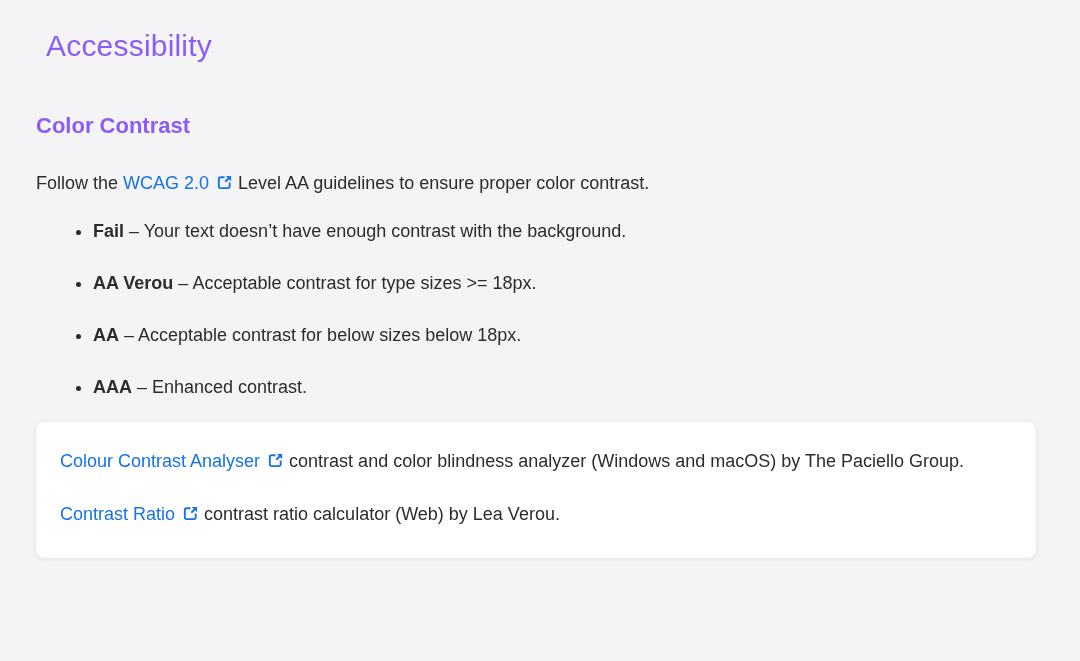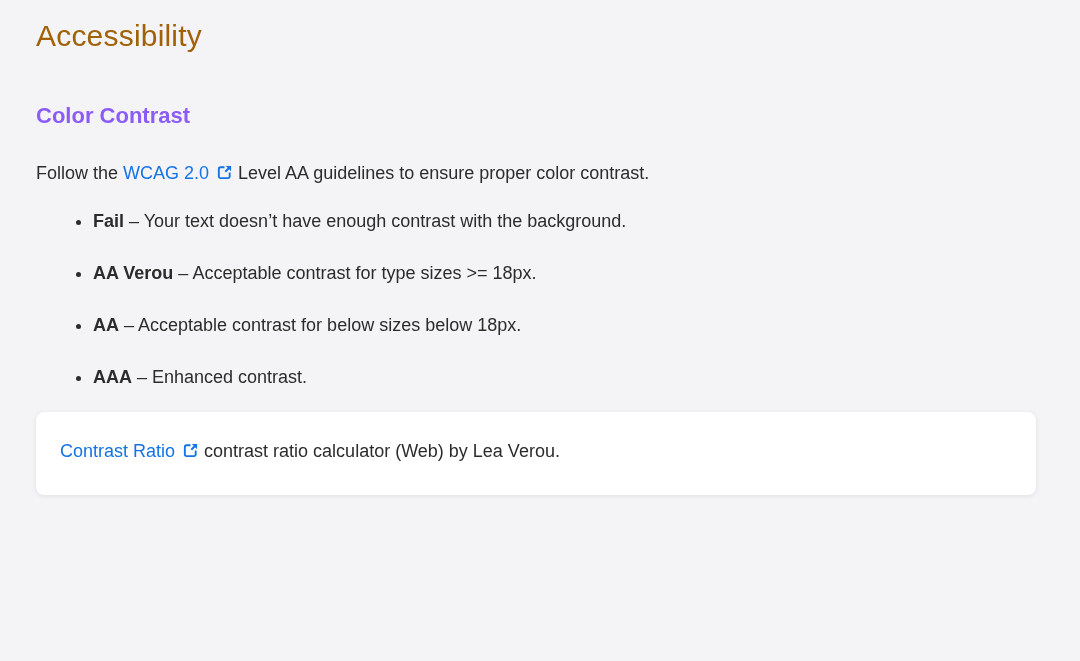--- a/index.html
+++ b/index.html
@@ -11,26 +11,26 @@
     font-family: "Liberation Sans", sans-serif;
     color: #2c2c2c;
     overflow: hidden;
   }
   .page {
     width: 1080px;
     height: 661px;
     padding: 0 44px 0 36px;
   }
   .page-title {
-    margin: 0;
+    margin: 10px;
     padding-top: 18px;
     font-size: 30px;
     line-height: 36px;
     font-weight: 400;
-    color: #a16207;
+    color: #8b5cf6;
     letter-spacing: 0.2px;
   }
   .section-heading {
     margin: 48px 0 0 0;
     font-size: 22px;
     line-height: 28px;
     font-weight: 700;
     color: #8b5cf6;
   }
   .intro {
@@ -99,19 +99,23 @@
 
 
   <ul class="values-list">
     <li><span class="term">Fail</span><span> – Your text doesn’t have enough contrast with the background.</span></li>
     <li><span class="term">AA Verou</span><span> – Acceptable contrast for type sizes &gt;= 18px.</span></li>
     <li><span class="term">AA</span><span> – Acceptable contrast for below sizes below 18px.</span></li>
     <li><span class="term">AAA</span><span> – Enhanced contrast.</span></li>
   </ul>
 
   <div class="tools-card">
+    <p><a class="link"><span>Colour Contrast Analyser</span><span class="ext-icon"><svg width="17" height="17" viewBox="0 0 18 18" aria-hidden="true">
+              <path d="M9 3.5 H4.8 A1.8 1.8 0 0 0 3 5.3 V13.2 A1.8 1.8 0 0 0 4.8 15 H12.7 A1.8 1.8 0 0 0 14.5 13.2 V9" fill="none" stroke="currentColor" stroke-width="2"></path>
+              <path d="M10.3 2 H16 V7.7 L13.9 5.6 L10.6 8.9 L9.1 7.4 L12.4 4.1 Z" fill="currentColor"></path>
+            </svg></span></a><span>contrast and color blindness analyzer (Windows and macOS) by The Paciello Group.</span></p>
     <p><a class="link"><span>Contrast Ratio</span><span class="ext-icon"><svg width="17" height="17" viewBox="0 0 18 18" aria-hidden="true">
               <path d="M9 3.5 H4.8 A1.8 1.8 0 0 0 3 5.3 V13.2 A1.8 1.8 0 0 0 4.8 15 H12.7 A1.8 1.8 0 0 0 14.5 13.2 V9" fill="none" stroke="currentColor" stroke-width="2"></path>
               <path d="M10.3 2 H16 V7.7 L13.9 5.6 L10.6 8.9 L9.1 7.4 L12.4 4.1 Z" fill="currentColor"></path>
             </svg></span></a><span>contrast ratio calculator (Web) by Lea Verou.</span></p>
   </div>
 
 </div>
 
 </body></html>

